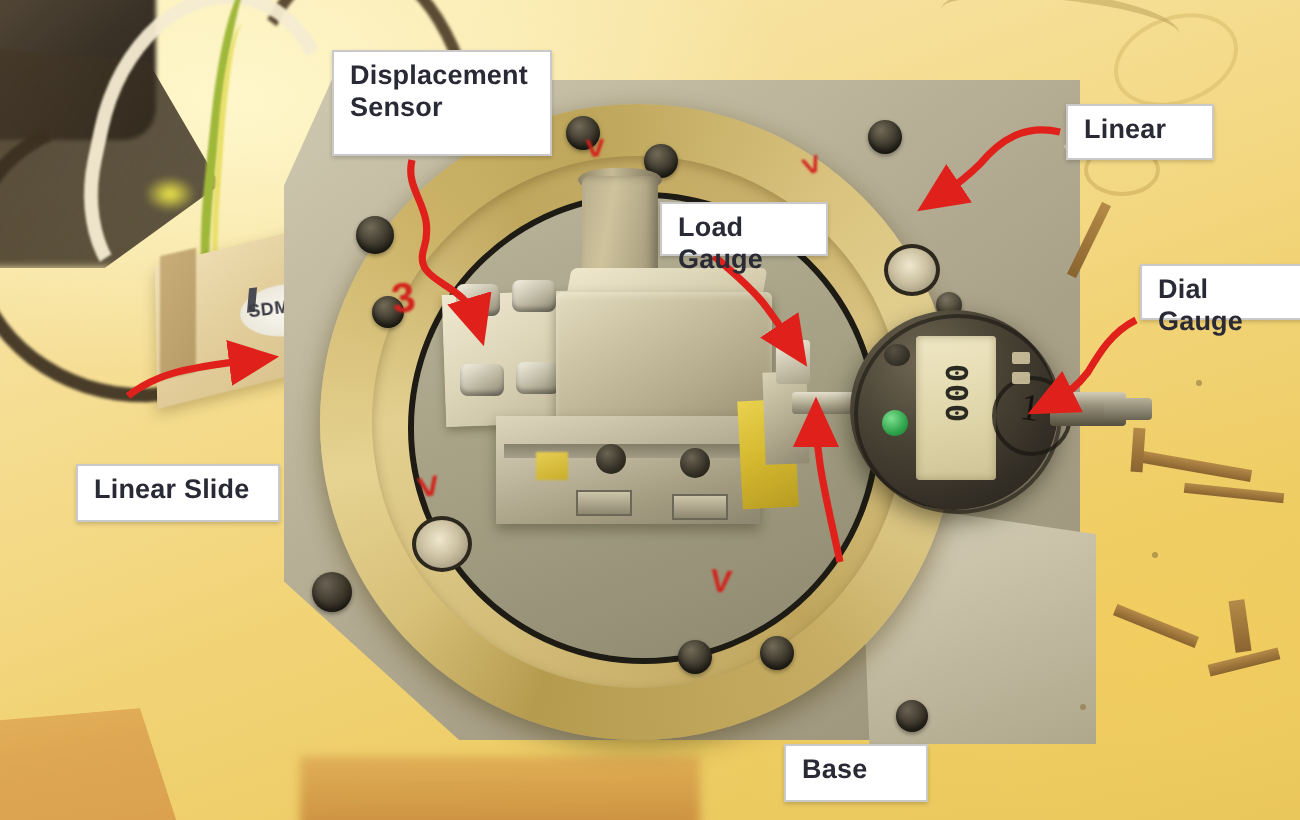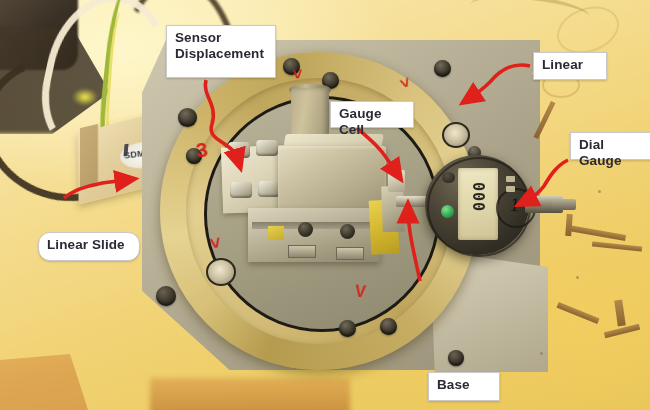--- a/index.html
+++ b/index.html
@@ -386,23 +386,23 @@
     font-weight:600;
     padding:4px 8px;
     box-sizing:border-box;
     box-shadow:0 1px 2px rgba(0,0,0,.18);
     letter-spacing:.1px;
   }
   .c-displacement{left:166px;top:25px;width:110px;height:53px;}
   .c-loadcell{left:330px;top:101px;width:84px;height:27px;}
   .c-fixers{left:533px;top:52px;width:74px;height:28px;}
   .c-dialgauge{left:570px;top:132px;width:82px;height:28px;}
-  .c-linearslide{left:38px;top:232px;width:102px;height:29px;border-radius:12px;}
+  .c-linearslide{left:38px;top:232px;width:102px;height:29px;}
   .c-shoepad{left:408px;top:281px;width:80px;height:28px;}
-  .c-base{left:392px;top:372px;width:72px;height:29px;margin-left:36px;}
+  .c-base{left:392px;top:372px;width:72px;height:29px;}
 </style>
 </head>
 <body>
 
 <div id="stage">
 
   <div class="photo">
     <div class="bench"></div>
     <div class="wood"></div>
     <div class="wood2"></div>
@@ -517,25 +517,25 @@
     <path d="M530,66 C512,62 500,70 490,82 C482,90 476,94 470,98" stroke="#E0211B" stroke-width="3.6" fill="none" marker-end="url(#ah)"></path>
 
     <path d="M568,160 C556,166 550,176 544,186 C538,194 532,198 526,201" stroke="#E0211B" stroke-width="3.6" fill="none" marker-end="url(#ah)"></path>
 
     <path d="M64,198 C74,190 86,186 98,184 C108,182 118,181 126,180" stroke="#E0211B" stroke-width="3.6" fill="none" marker-end="url(#ah)"></path>
 
     <path d="M420,281 C416,262 412,246 410,232 C409,224 408,218 408,212" stroke="#E0211B" stroke-width="3.6" fill="none" marker-end="url(#ah)"></path>
   </svg>
 
   <div class="callout c-displacement">
+    <div>Displacement</div>
     <div>Sensor</div>
-    <div>Displacement</div>
   </div>
 
-  <div class="callout c-loadcell">Gauge Cell</div>
+  <div class="callout c-loadcell">Load Gauge</div>
 
   <div class="callout c-fixers">Linear</div>
 
   <div class="callout c-dialgauge">Dial Gauge</div>
 
   <div class="callout c-linearslide">Linear Slide</div>
 
 
   <div class="callout c-base">Base</div>
 

